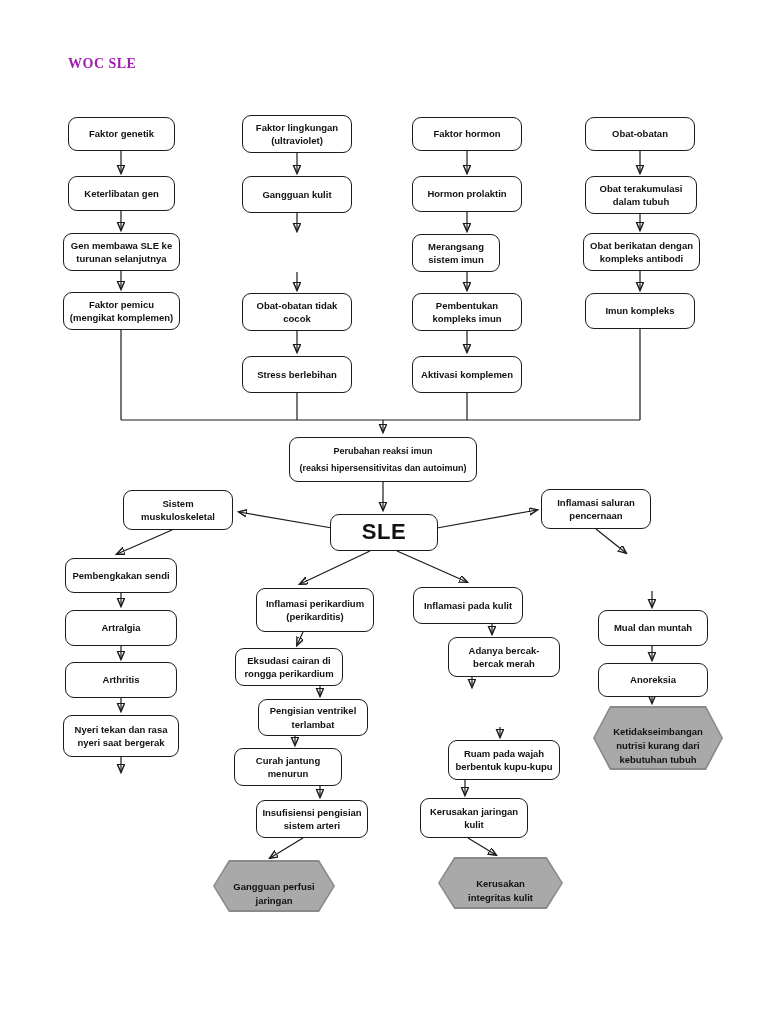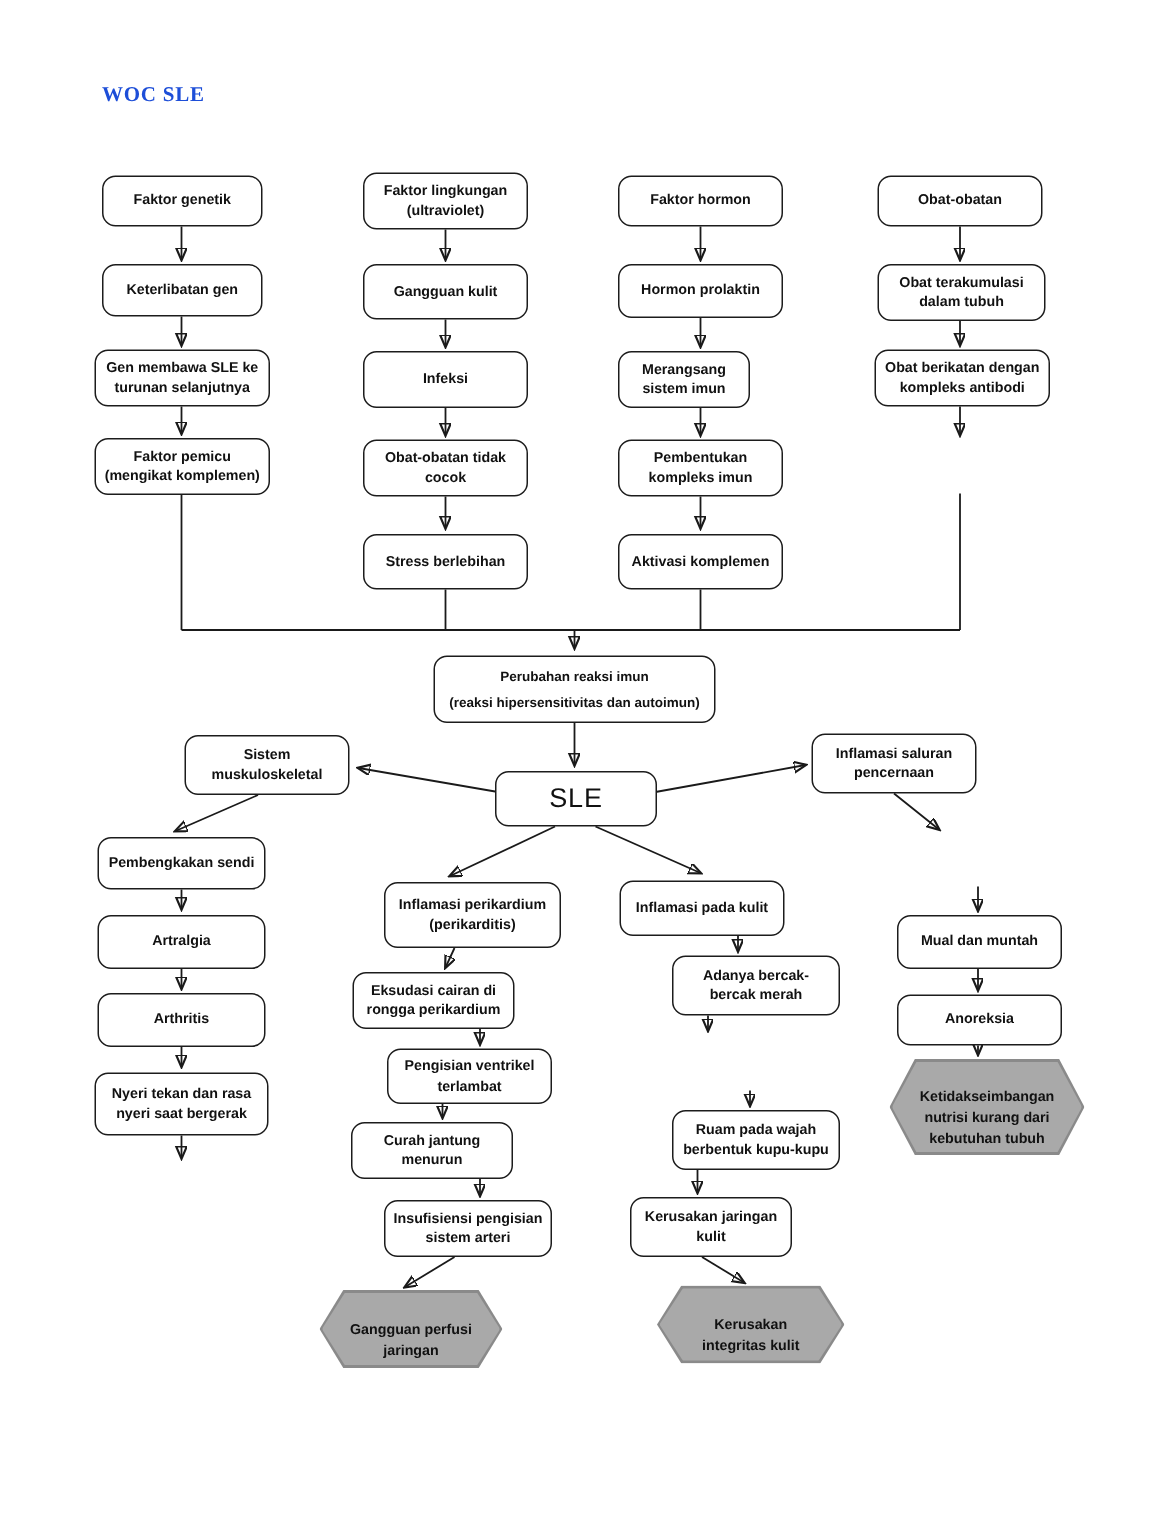--- a/index.html
+++ b/index.html
@@ -1,23 +1,23 @@
 <!DOCTYPE html>
 <html style="--outcome-fill: #a9a9a9; --outcome-border: #8a8a8a; --line: #1a1a1a;"><head>
 <meta charset="utf-8">
 <style>
   html,body{margin:0;padding:0;background:#ffffff;}
   #page{position:relative;width:768px;height:1024px;background:#fff;overflow:hidden;
         font-family:"Liberation Sans",sans-serif;color:#111;}
   #title{position:absolute;left:68px;top:56px;font-family:"Liberation Serif",serif;
-         font-weight:700;font-size:14px;letter-spacing:.5px;color:#1d4ed8;}
+         font-weight:700;font-size:14px;letter-spacing:.5px;color:#a21caf;}
   .box{position:absolute;box-sizing:border-box;border:1.4px solid #1c1c1c;border-radius:9px;
        background:#fff;display:flex;align-items:center;justify-content:center;text-align:center;
        font-weight:700;font-size:9.5px;line-height:1.4;padding:2px 5px;}
-  .box.sle{font-size:18px;font-weight:400;letter-spacing:.5px;}
+  .box.sle{font-size:22px;font-weight:700;letter-spacing:.5px;}
   .box.merge{flex-direction:column;justify-content:space-evenly;font-size:9px;padding:2px 3px;text-align:center;}
   .hex{position:absolute;}
   .hex-b{position:absolute;inset:0;background:var(--outcome-border,#8a8a8a);
          clip-path:polygon(13% 0,87% 0,100% 50%,87% 100%,13% 100%,0 50%);}
   .hex-f{position:absolute;inset:1.6px;background:var(--outcome-fill,#a9a9a9);
          clip-path:polygon(13% 0,87% 0,100% 50%,87% 100%,13% 100%,0 50%);}
   .hex-t{position:absolute;inset:0;display:flex;align-items:center;justify-content:center;
          text-align:center;font-weight:700;font-size:9.5px;line-height:1.5;padding:0 18px;margin-top:16px;}
   svg.wires{position:absolute;left:0;top:0;pointer-events:none;}
   svg.wires line,svg.wires path{stroke:var(--line,#1a1a1a);stroke-width:1.2;fill:none;}
@@ -91,33 +91,33 @@
     <line x1="652" y1="697" x2="652" y2="703" marker-end="url(#ah)"></line>
   </svg>
 
   <div class="box" style="left:68px;top:117px;width:107px;height:34px">Faktor genetik</div>
   <div class="box" style="left:68px;top:176px;width:107px;height:35px">Keterlibatan gen</div>
   <div class="box" style="left:63px;top:233px;width:117px;height:38px">Gen membawa SLE ke turunan selanjutnya</div>
   <div class="box" style="left:63px;top:292px;width:117px;height:38px">Faktor pemicu (mengikat komplemen)</div>
 
   <div class="box" style="left:242px;top:115px;width:110px;height:38px">Faktor lingkungan (ultraviolet)</div>
   <div class="box" style="left:242px;top:176px;width:110px;height:37px">Gangguan kulit</div>
-  <div class="box" style="left:242px;top:234px;width:110px;height:38px">Infeksi</div>
   <div class="box" style="left:242px;top:293px;width:110px;height:38px">Obat-obatan tidak cocok</div>
   <div class="box" style="left:242px;top:356px;width:110px;height:37px">Stress berlebihan</div>
 
   <div class="box" style="left:412px;top:117px;width:110px;height:34px">Faktor hormon</div>
   <div class="box" style="left:412px;top:176px;width:110px;height:36px">Hormon prolaktin</div>
   <div class="box" style="left:412px;top:234px;width:88px;height:38px">Merangsang sistem imun</div>
   <div class="box" style="left:412px;top:293px;width:110px;height:38px">Pembentukan kompleks imun</div>
   <div class="box" style="left:412px;top:356px;width:110px;height:37px">Aktivasi komplemen</div>
 
   <div class="box" style="left:585px;top:117px;width:110px;height:34px">Obat-obatan</div>
   <div class="box" style="left:585px;top:176px;width:112px;height:38px">Obat terakumulasi dalam tubuh</div>
   <div class="box" style="left:583px;top:233px;width:117px;height:38px">Obat berikatan dengan kompleks antibodi</div>
+  <div class="box" style="left:585px;top:293px;width:110px;height:36px">Imun kompleks</div>
 
   <div class="box merge" style="left:289px;top:437px;width:188px;height:45px">
     <span>Perubahan reaksi imun</span>
     <span>(reaksi hipersensitivitas dan autoimun)</span>
   </div>
 
   <div class="box sle" style="left:330px;top:514px;width:108px;height:37px">SLE</div>
 
   <div class="box" style="left:123px;top:490px;width:110px;height:40px">Sistem muskuloskeletal</div>
   <div class="box" style="left:65px;top:558px;width:112px;height:35px">Pembengkakan sendi</div>

